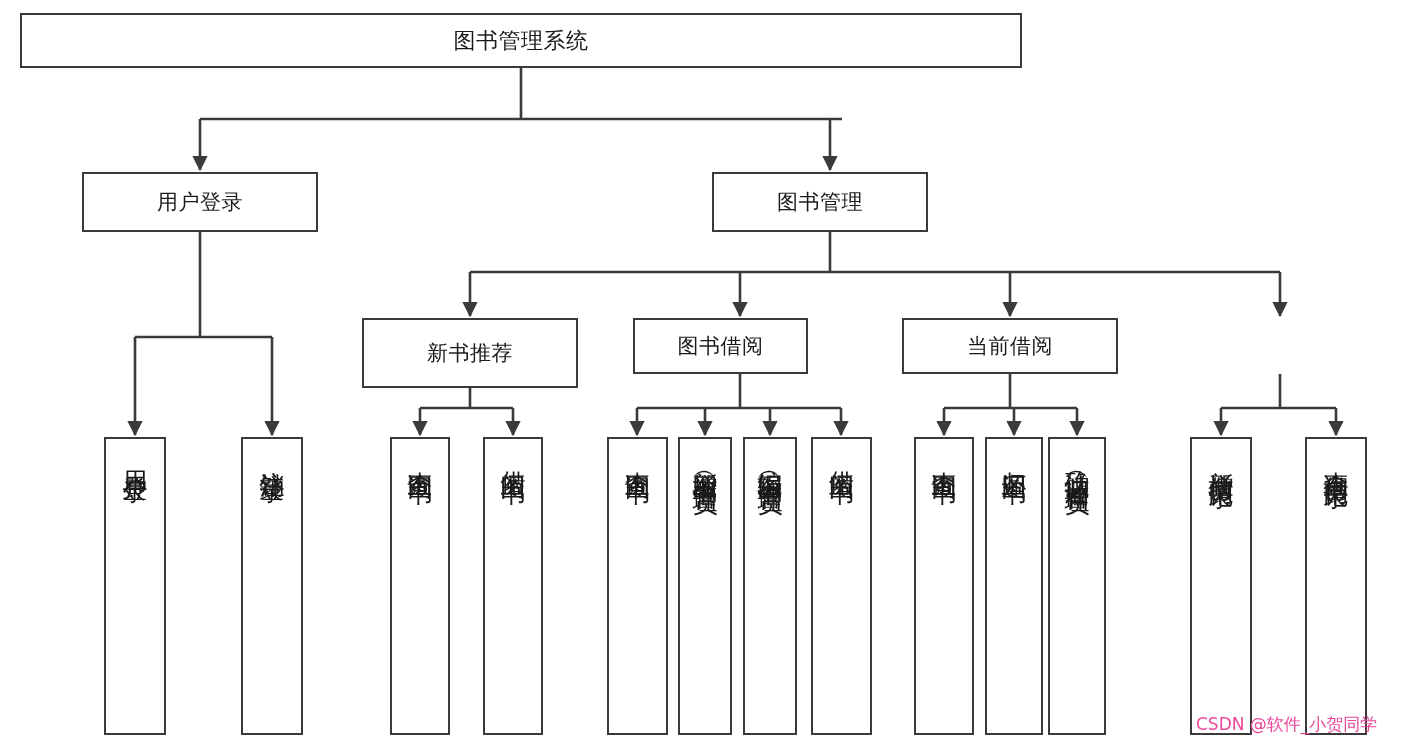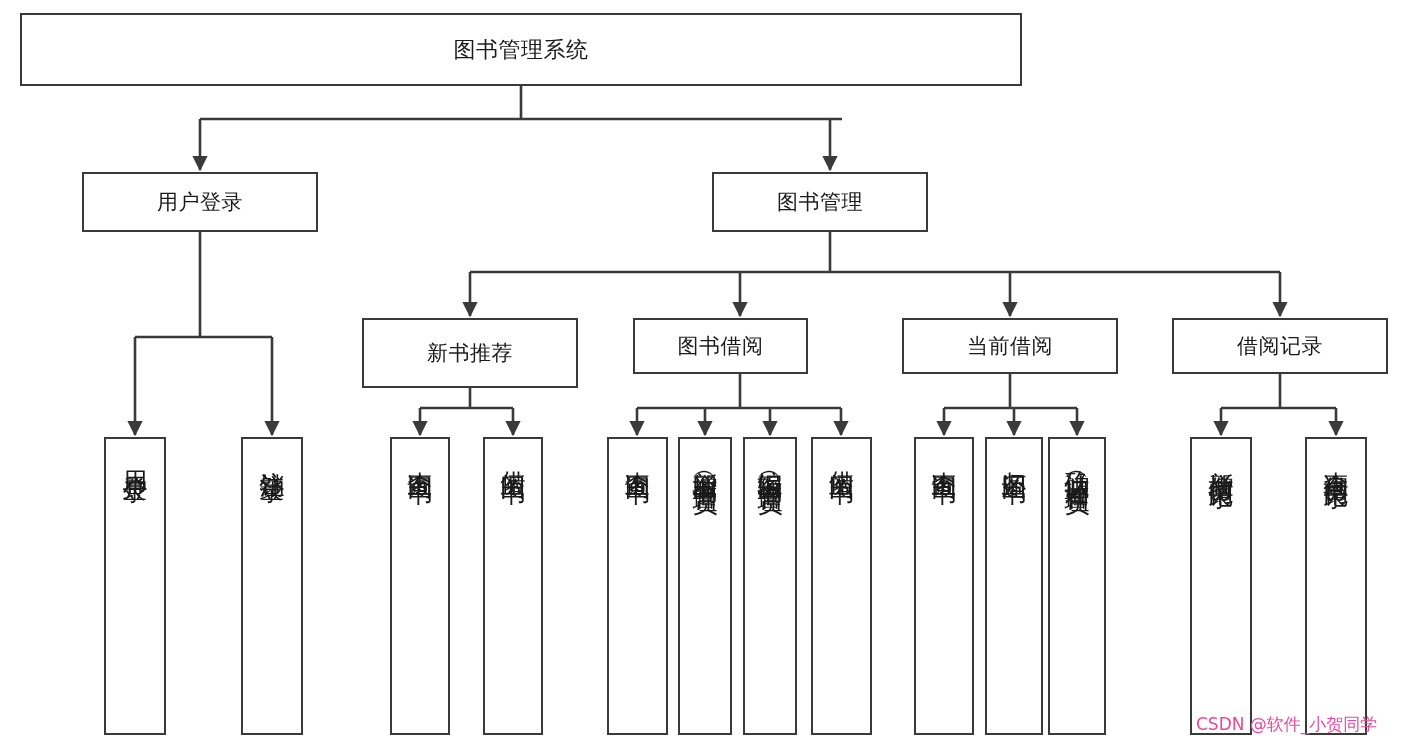--- a/index.html
+++ b/index.html
@@ -117,42 +117,39 @@
       <path d="M 1014 408 L 1014 435" marker-end="url(#arrowhead)"></path>
       <path d="M 1077 408 L 1077 435" marker-end="url(#arrowhead)"></path>
 
       <path d="M 1280 374 L 1280 408"></path>
       <path d="M 1221 408 L 1336 408"></path>
       <path d="M 1221 408 L 1221 435" marker-end="url(#arrowhead)"></path>
       <path d="M 1336 408 L 1336 435" marker-end="url(#arrowhead)"></path>
     </g>
   </svg>
 
-  <div class="node horiz root" style="left: 20px; top: 13px; width: 1002px; height: 73px;">
+  <div class="node horiz root" style="left: 20px; top: 13px; width: 1002px; height: 55px;">
     <span class="label">图书管理系统</span>
   </div>
 
   <div class="node horiz" style="left: 82px; top: 172px; width: 236px; height: 60px;">
     <span class="label">用户登录</span>
   </div>
   <div class="node horiz" style="left: 712px; top: 172px; width: 216px; height: 60px;">
     <span class="label">图书管理</span>
   </div>
 
   <div class="node horiz" style="left: 362px; top: 318px; width: 216px; height: 70px;">
     <span class="label">新书推荐</span>
   </div>
   <div class="node horiz" style="left: 633px; top: 318px; width: 175px; height: 56px;">
     <span class="label">图书借阅</span>
   </div>
   <div class="node horiz" style="left: 902px; top: 318px; width: 216px; height: 56px;">
     <span class="label">当前借阅</span>
-  </div>
-  <div class="node horiz" style="left: 1172px; top: 318px; width: 216px; height: 56px;">
-    <span class="label">借阅记录</span>
   </div>
 
   <div class="node vert" style="left: 104px; top: 437px; width: 62px; height: 298px;">
     <span class="label">用户登录</span>
   </div>
   <div class="node vert" style="left: 241px; top: 437px; width: 62px; height: 298px;">
     <span class="label">注销登录</span>
   </div>
   <div class="node vert" style="left: 390px; top: 437px; width: 60px; height: 298px;">
     <span class="label">查询图书</span>

